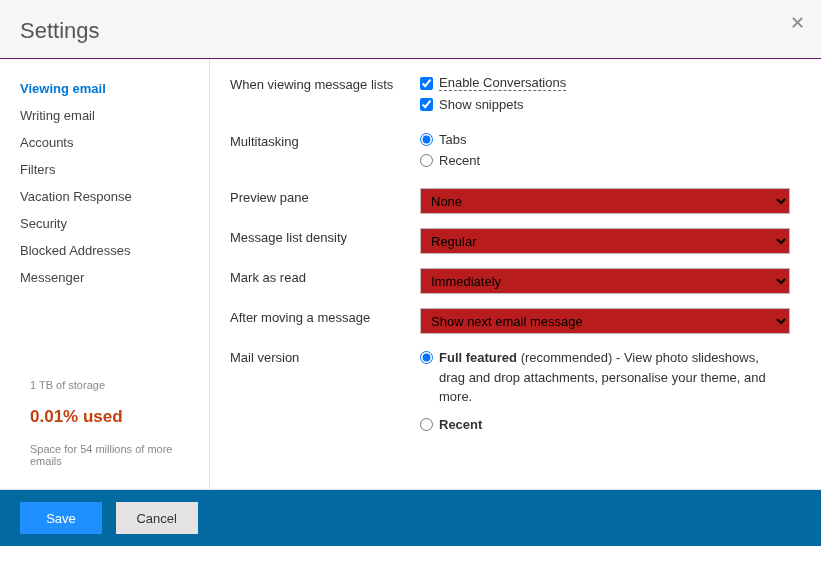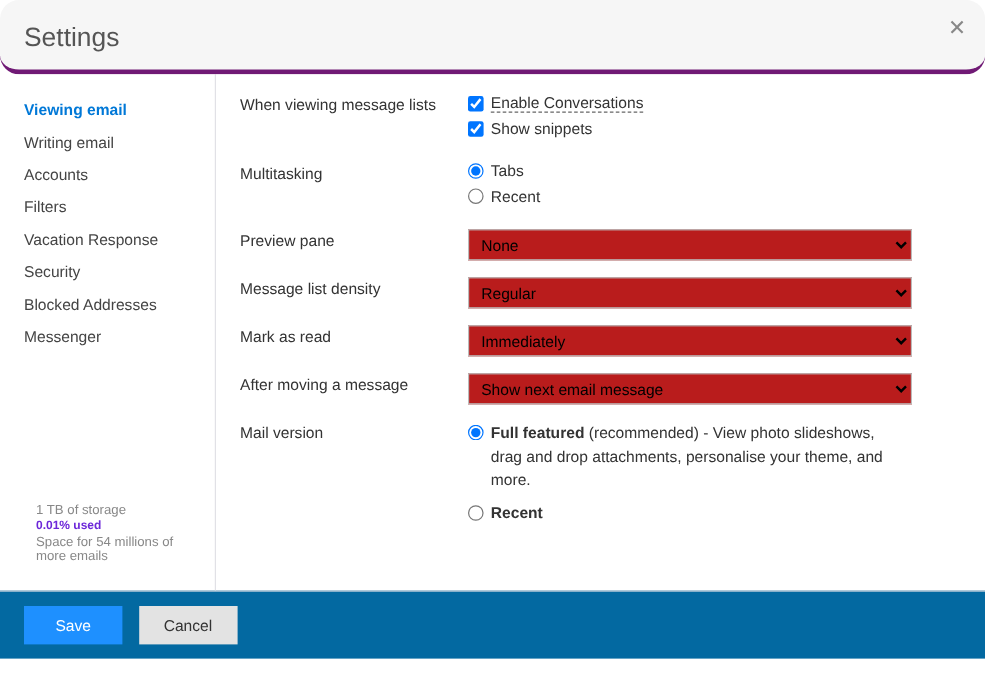--- a/index.html
+++ b/index.html
@@ -12,66 +12,65 @@
   }
   .wrapper {
     width: 821px;
     background: #fff;
     position: relative;
   }
   .header {
     position: relative;
     padding: 18px 20px 14px 20px;
     background:#f6f6f6;
-    border-bottom: 4px solid #701a75;
-    border-radius: 16px;
+    border-bottom: 1px solid #701a75;
   }
   .header h1 {
     margin: 0;
     font-size: 22px;
     font-weight: 400;
     color: #555;
   }
   .close-icon {
     position: absolute;
     top: 14px; right: 16px;
     font-size: 18px;
     color: #888;
     cursor: pointer;
     line-height: 1;
   }
   .body {
     display: flex;
     min-height: 430px;
   }
   .sidebar {
-    width: 180px;
+    width: 210px;
     border-right: 1px solid #e1e1e6;
     padding: 16px 0 10px 0;
     display: flex;
     flex-direction: column;
   }
   .sidebar-list { flex: 1; }
   .sidebar-item {
     padding: 6px 20px;
     font-size: 13px;
     color: #444;
     cursor: pointer;
   }
   .sidebar-item.active { color: #0078d7; font-weight: 600; }
   .storage {
     padding: 10px 18px 12px 30px;
     font-size: 11px;
     color: #888;
   }
   .storage .used {
-    font-size: 10px;
+    font-size: 17px;
     font-weight: 700;
-    color: #6d28d9;
-    margin: 2px 0;
+    color: #c2410c;
+    margin: 16px 0;
   }
   .content {
     flex: 1;
     padding: 16px 30px 10px 20px;
   }
   .row {
     display: flex;
     align-items: flex-start;
     margin-bottom: 14px;
   }

